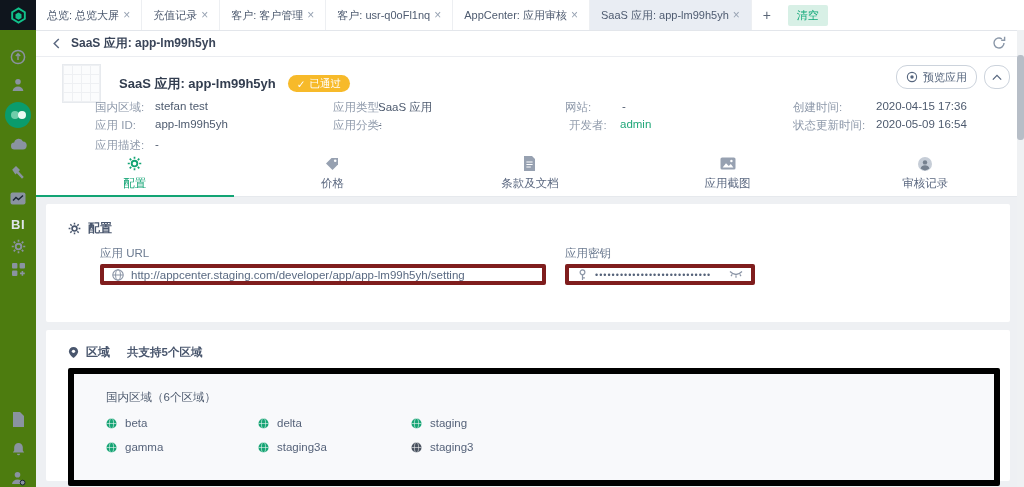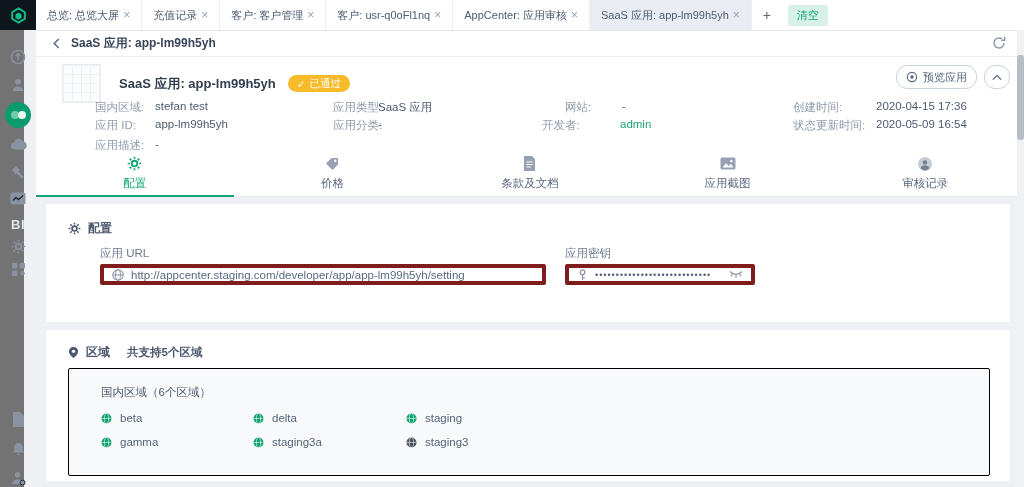--- a/index.html
+++ b/index.html
@@ -4,21 +4,21 @@
 <style>
   html,body{margin:0;padding:0;}
   body{
     width:1024px;height:487px;position:relative;overflow:hidden;
     background:#eef0f3;font-family:"Liberation Sans",sans-serif;
     -webkit-font-smoothing:antialiased;
   }
   svg{display:block}
 
   
-  .sidebar{position:absolute;left:0;top:0;width:24px;height:487px;background:#737373;z-index:30}
+  .sidebar{position:absolute;left:0;top:0;width:36px;height:487px;background:#4d7c0f;z-index:30}
   .logo-box{position:absolute;left:0;top:0;width:36px;height:30px;background:#0f151d;display:flex;align-items:center;justify-content:center}
   .side-ic{position:absolute;left:0;width:36px;display:flex;justify-content:center;color:#8a93a1}
   .side-active{position:absolute;left:5px;width:26px;height:26px;border-radius:50%;background:#0a9c6c;display:flex;align-items:center;justify-content:center;gap:1px}
   .side-active .d1{width:8px;height:8px;border-radius:50%;background:#6fcdaa;margin-right:-2px}
   .side-active .d2{width:8px;height:8px;border-radius:50%;background:#eafaf3}
   .bi-text{font-size:13px;font-weight:bold;color:#dfe4ea;letter-spacing:.5px}
 
   
   .tabbar{position:absolute;left:36px;top:0;right:0;height:30px;background:#fff;border-bottom:1px solid #e3e6eb;display:flex;align-items:center;z-index:20}
   .tab{height:30px;display:flex;align-items:center;gap:4px;padding:0 11px;font-size:11px;color:#4e5b70;border-right:1px solid #edeff2;cursor:default;white-space:nowrap}
@@ -63,21 +63,21 @@
   #config-card{left:46px;top:204px;width:964px;height:118px}
   #region-card{left:46px;top:330px;width:964px;height:151px}
   .sec-head{position:absolute;left:22px;display:flex;align-items:center;gap:7px;font-size:12px;font-weight:bold;color:#49566d}
   .sec-sub{font-weight:bold;font-size:11.5px;color:#49566d;margin-left:10px}
   .in-label{position:absolute;font-size:11.5px;color:#6b7a90}
   .input-box{position:absolute;top:60px;height:21px;box-sizing:border-box;border:4px solid #7f1d1d;border-radius:2px;background:#fff;display:flex;align-items:center;padding:0 8px;gap:7px}
   .input-box .iic{color:#8b95a6;flex:0 0 auto}
   .bare{border:0;outline:0;padding:0;flex:1;min-width:0;background:transparent;font-family:"Liberation Sans",sans-serif;font-size:11.5px;color:#5a6a82}
   .bare.dots{font-size:9px;letter-spacing:1px;color:#56637a}
 
-  .inner-card{position:absolute;left:22px;top:38px;width:920px;height:106px;background:#f8f9fb;border:1px solid #000000;border-radius:2px}
+  .inner-card{position:absolute;left:22px;top:38px;width:920px;height:106px;background:#f8f9fb;border:6px solid #000000;border-radius:2px}
   .group-title{position:absolute;left:32px;top:16px;font-size:11.5px;color:#4d5a6e}
   .region-item{position:absolute;display:flex;align-items:center;gap:8px;font-size:11.5px;color:#56637a}
   .region-item .gic{color:#16a474}
 
   
   .sb-track{position:absolute;right:0;top:30px;width:7px;bottom:0;background:#eff1f3;z-index:25}
   .sb-thumb{position:absolute;right:0;top:25px;width:7px;height:85px;background:#b7bec7;border-radius:3px}
 </style>
 </head>
 <body>
@@ -237,21 +237,21 @@
   <span class="flabel" style="left:59px;top:81px">应用描述:</span>
   <span class="fvalue" style="left:119px;top:81px">-</span>
 
   <span class="flabel" style="left:297px;top:43px">应用类型:</span>
   <span class="fvalue" style="left:342px;top:43px">SaaS 应用</span>
   <span class="flabel" style="left:297px;top:61px">应用分类:</span>
   <span class="fvalue" style="left:342px;top:61px">-</span>
 
   <span class="flabel" style="left:529px;top:43px">网站:</span>
   <span class="fvalue" style="left:586px;top:43px">-</span>
-  <span class="flabel" style="left:506px;top:61px">开发者:</span>
+  <span class="flabel" style="left:533px;top:61px">开发者:</span>
   <span class="fvalue link" style="left:584px;top:61px">admin</span>
 
   <span class="flabel" style="left:757px;top:43px">创建时间:</span>
   <span class="fvalue" style="left:840px;top:43px">2020-04-15 17:36</span>
   <span class="flabel" style="left:757px;top:61px">状态更新时间:</span>
   <span class="fvalue" style="left:840px;top:61px">2020-05-09 16:54</span>
 </div>
 
 <div class="tabs-row">
   <div class="ctab active">

